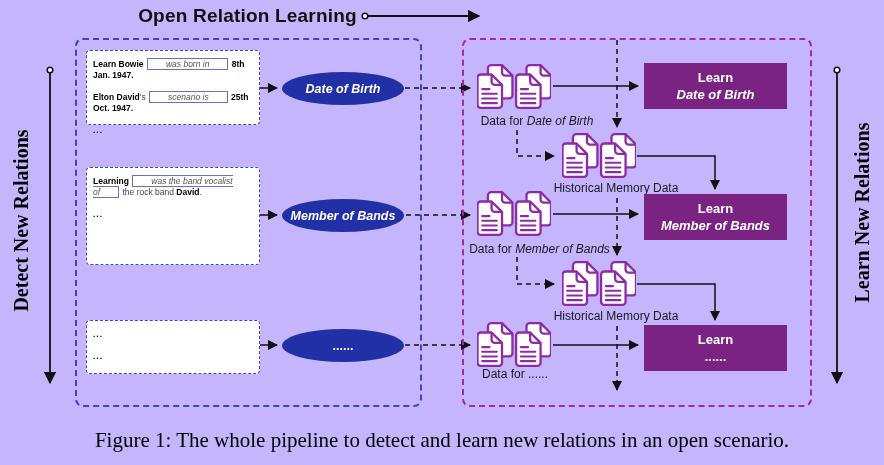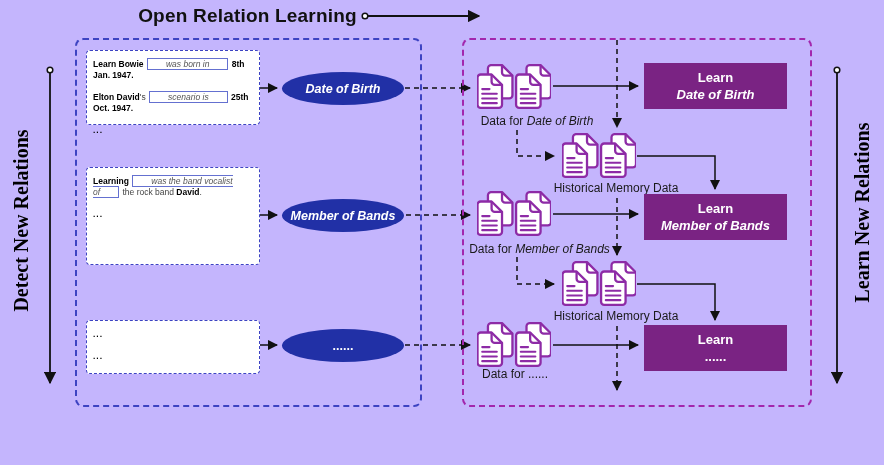--- a/index.html
+++ b/index.html
@@ -217,14 +217,15 @@
   </div>
   <div class="learn-box" style="top:194px;">
     <div>Learn</div>
     <div class="rel">Member of Bands</div>
   </div>
   <div class="learn-box" style="top:325px;">
     <div>Learn</div>
     <div class="rel" style="font-style:normal;">......</div>
   </div>
 
+  <div class="caption">Figure 1: The whole pipeline to detect and learn new relations in an open scenario.</div>
 
 </div>
 
 </body></html>

